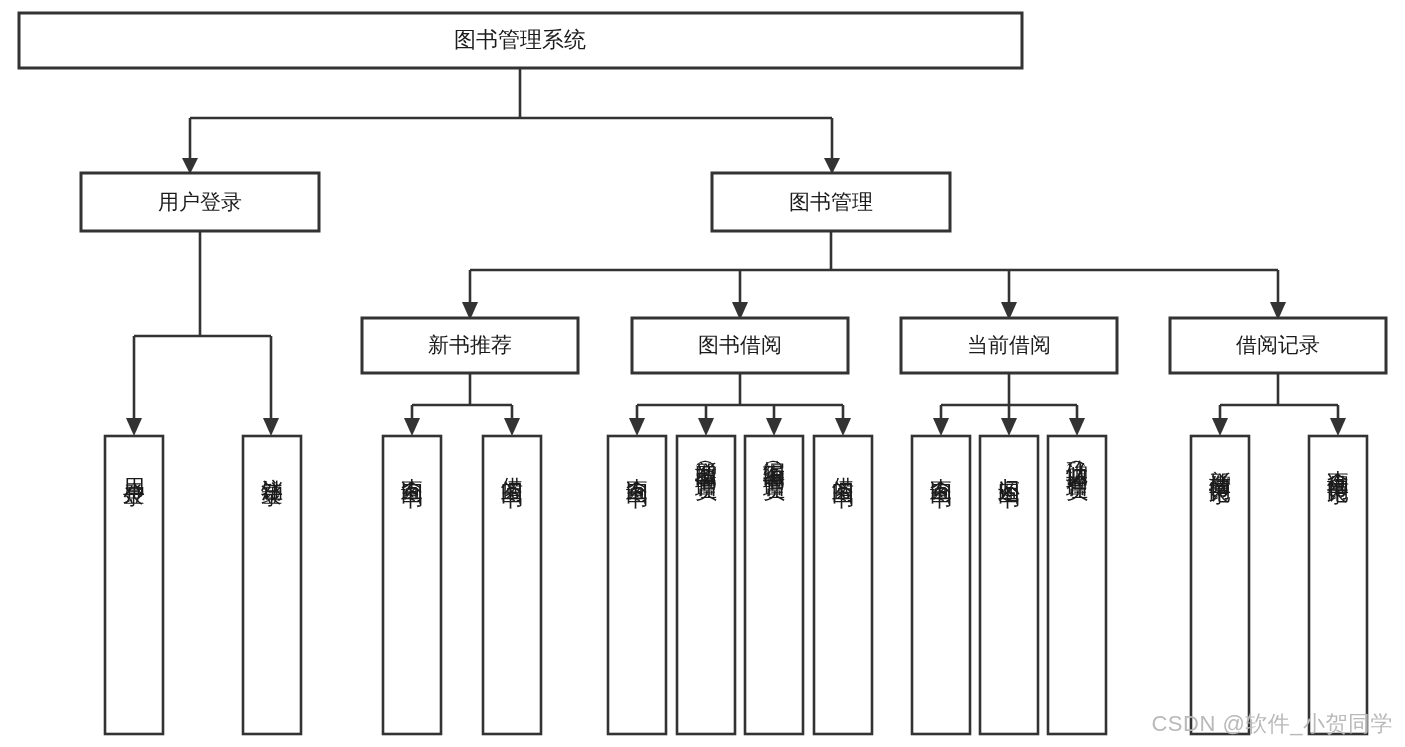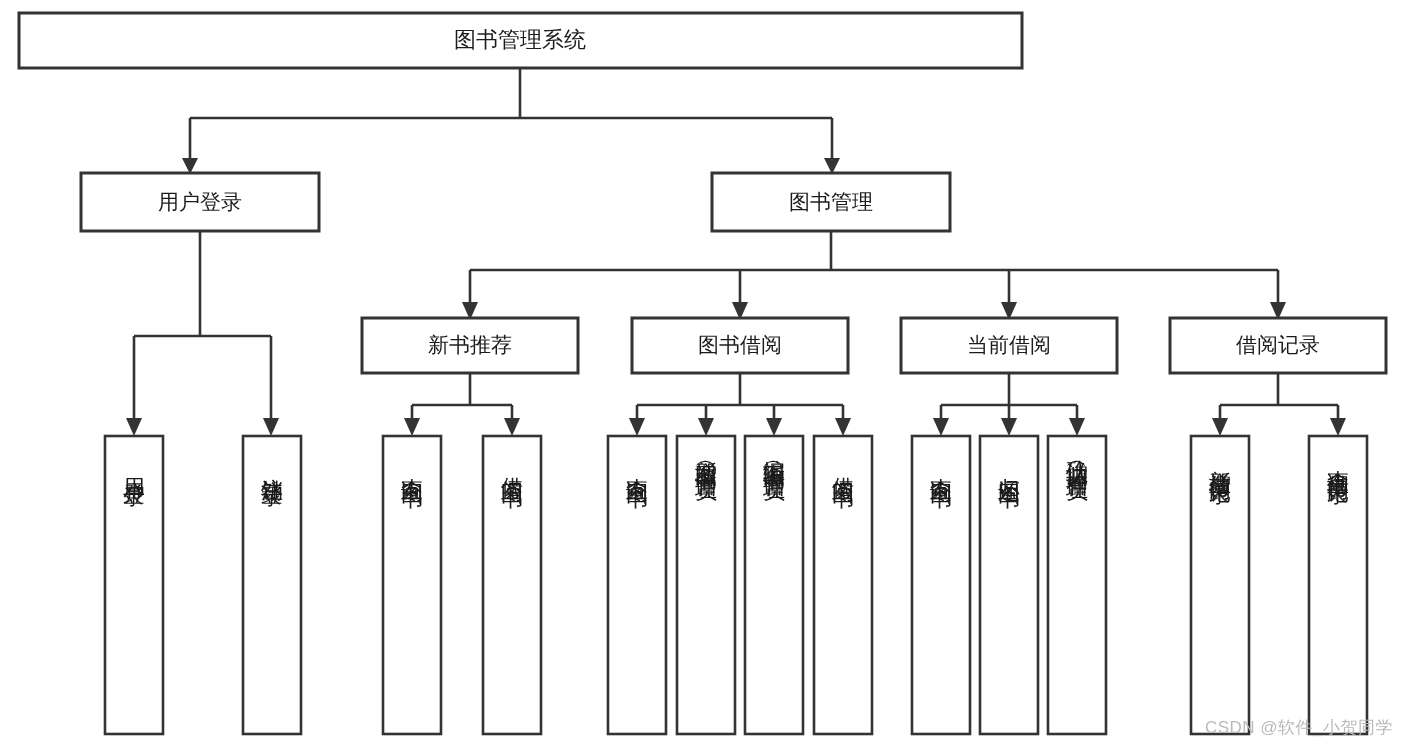--- a/index.html
+++ b/index.html
@@ -72,21 +72,21 @@
     display: flex;
     align-items: center;
     justify-content: flex-start;
     pointer-events: none;
   }
   .watermark {
     position: absolute;
     right: 12px;
     bottom: 8px;
     font-family: "Liberation Sans", "DejaVu Sans", sans-serif;
-    font-size: 17px;
+    font-size: 22px;
     color: #b9b9b9;
     letter-spacing: 0.5px;
     user-select: none;
   }
 </style>
 </head>
 <body>
 
 <div id="diagram-root">
 

